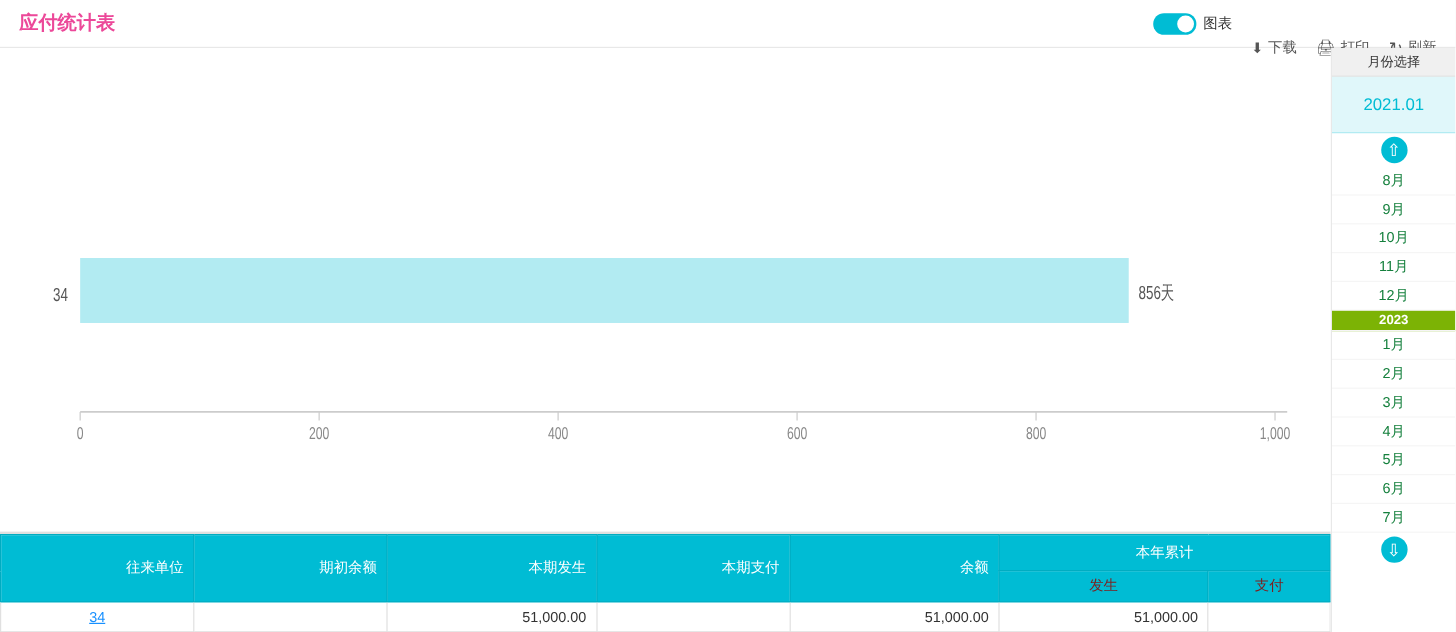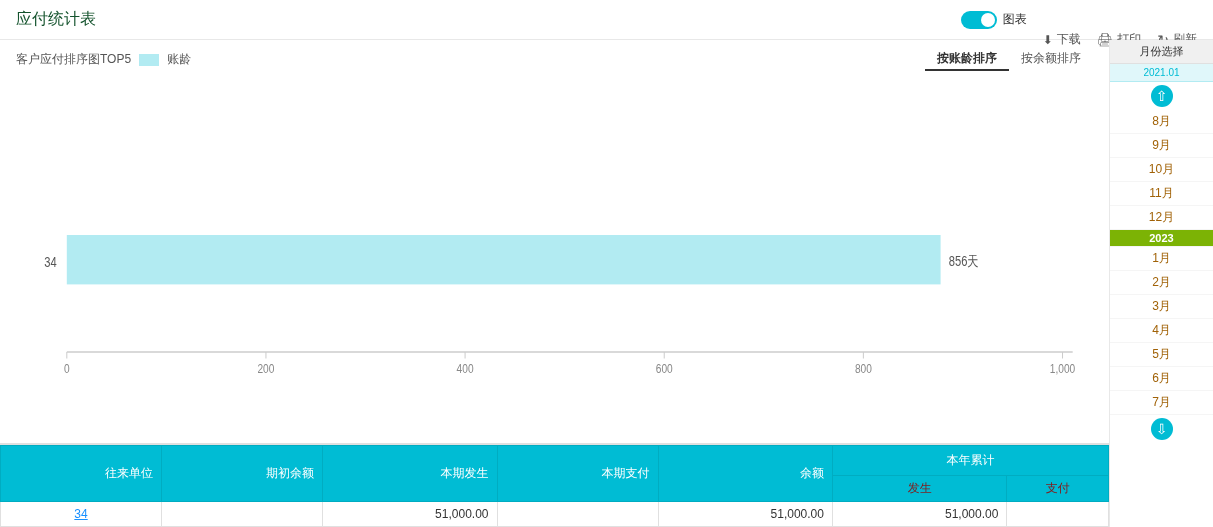--- a/index.html
+++ b/index.html
@@ -2,21 +2,21 @@
 <html><head>
   <meta charset="utf-8">
   <style>
     * { box-sizing: border-box; margin: 0; padding: 0; }
     body { font-family: 'Microsoft YaHei', Arial, sans-serif; font-size: 12px; background: #f5f5f5; color: #333; }
     
     .app-container { width: 1213px; height: 527px; display: flex; flex-direction: column; background: #fff; }
     
     
     .header { display: flex; align-items: center; justify-content: space-between; padding: 8px 16px; background: #fff; border-bottom: 1px solid #e8e8e8; height: 40px; }
-    .header-title { font-size: 16px; font-weight: normal; color: #14532d; }
+    .header-title { font-size: 16px; font-weight: bold; color: #ec4899; }
     .header-actions { display: flex; gap: 16px; }
     .toggle-group { display: flex; align-items: center; gap: 6px; }
     .toggle-switch { width: 36px; height: 18px; background: #00bcd4; border-radius: 9px; position: relative; cursor: pointer; }
     .toggle-switch::after { content: ''; position: absolute; right: 2px; top: 2px; width: 14px; height: 14px; background: #fff; border-radius: 50%; }
     .action-btn { display: flex; align-items: center; gap: 4px; cursor: pointer; color: #555; font-size: 12px; margin-top: 40px; }
     .icon-download::before { content: '⬇'; }
     .icon-print::before { content: '🖨'; font-size: 13px; }
     .icon-refresh::before { content: '↻'; font-size: 14px; }
     
     
@@ -45,24 +45,24 @@
     table { width: 100%; border-collapse: collapse; font-size: 12px; }
     .table-header-row th { background: #00bcd4; color: #fff; text-align: right; padding: 6px 8px; border: 1px solid #00acc1; font-weight: normal; }
     .table-sub-header th { background: #00bcd4; color: #7f1d1d; text-align: center; padding: 4px 8px; border: 1px solid #00acc1; font-weight: normal; }
     .table-data-row td { padding: 5px 8px; border: 1px solid #e0e0e0; text-align: right; background: #fff; }
     .table-data-row td:first-child { text-align: center; color: #1890ff; cursor: pointer; text-decoration: underline; }
     .table-data-row td.empty { background: #fff; }
     
     
     .right-sidebar { width: 104px; background: #fff; border-left: 1px solid #e8e8e8; display: flex; flex-direction: column; overflow-y: auto; font-size: 12px; }
     .sidebar-title { background: #f0f0f0; color: #333; text-align: center; padding: 4px 2px; font-size: 11px; border-bottom: 1px solid #e0e0e0; white-space: nowrap; }
-    .sidebar-date-input { background: #e0f7fa; color: #00bcd4; text-align: center; padding: 3px 2px; font-size: 10px; border-bottom: 1px solid #b2ebf2; cursor: pointer; }
+    .sidebar-date-input { background: #e0f7fa; color: #00bcd4; text-align: center; padding: 15px 2px; font-size: 14px; border-bottom: 1px solid #b2ebf2; cursor: pointer; }
     .sidebar-nav { display: flex; justify-content: center; padding: 3px; }
     .nav-btn { width: 22px; height: 22px; border-radius: 50%; background: #00bcd4; color: #fff; border: none; cursor: pointer; display: flex; align-items: center; justify-content: center; font-size: 14px; line-height: 1; }
-    .month-item { text-align: center; padding: 3px 0; cursor: pointer; color: #a16207; font-size: 12px; border-bottom: 1px solid #f5f5f5; }
+    .month-item { text-align: center; padding: 3px 0; cursor: pointer; color: #15803d; font-size: 12px; border-bottom: 1px solid #f5f5f5; }
     .month-item.year-label { background: #7cb305; color: #fff; font-weight: bold; font-size: 11px; padding: 2px 0; }
 
     .colspan-center { text-align: center !important; }
   </style>
 </head>
 <body>
 
 <div class="app-container">
 
   <div class="header">
@@ -84,31 +84,20 @@
         <span class="icon-refresh"></span>
         <span>刷新</span>
       </div>
     </div>
   </div>
 
   <div class="main-content">
 
     <div class="chart-area">
 
-      <div class="chart-header">
-        <div class="chart-legend">
-          <span>客户应付排序图TOP5</span>
-          <div class="legend-box"></div>
-          <span>账龄</span>
-        </div>
-        <div class="chart-sort-btns">
-          <button class="sort-btn active">按账龄排序</button>
-          <button class="sort-btn">按余额排序</button>
-        </div>
-      </div>
 
       <div class="chart-container">
         <svg class="chart-svg" viewBox="0 0 1060 280" preserveAspectRatio="none">
 
           <text x="40" y="145" font-size="11" fill="#555" text-anchor="end">34</text>
 
           <rect x="50" y="120" width="860" height="38" fill="#b2ebf2"></rect>
 
           <text x="918" y="144" font-size="11" fill="#555">856天</text>
 

